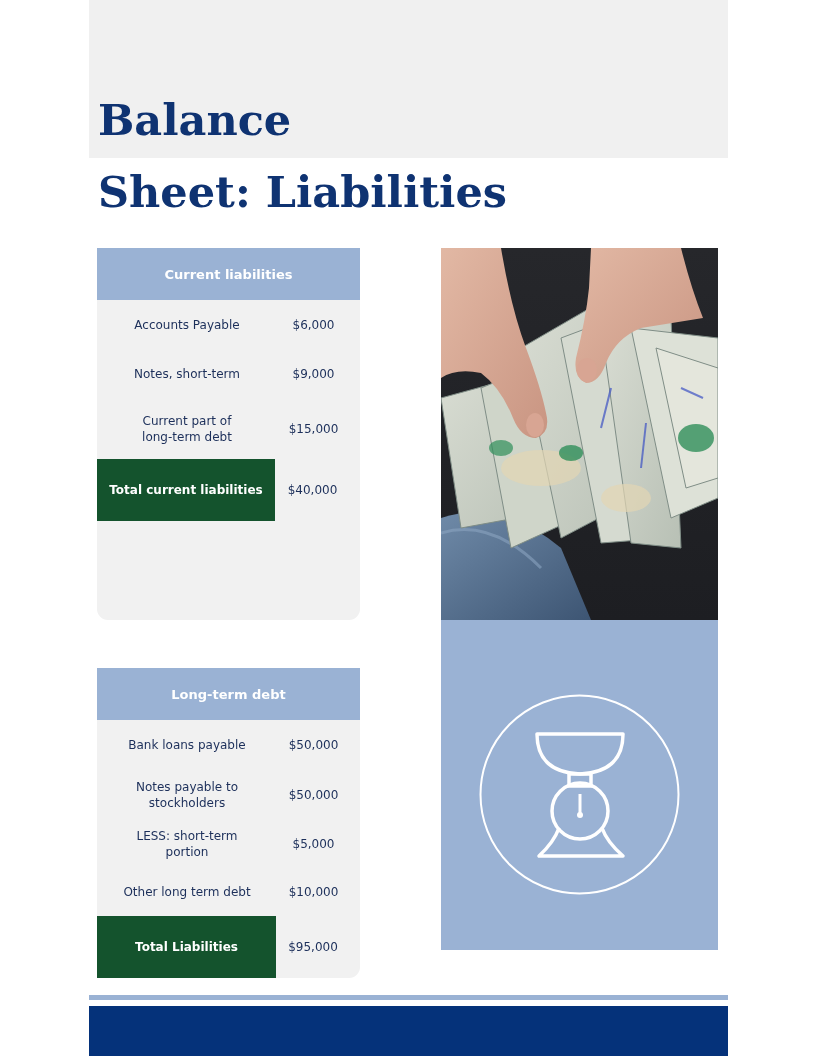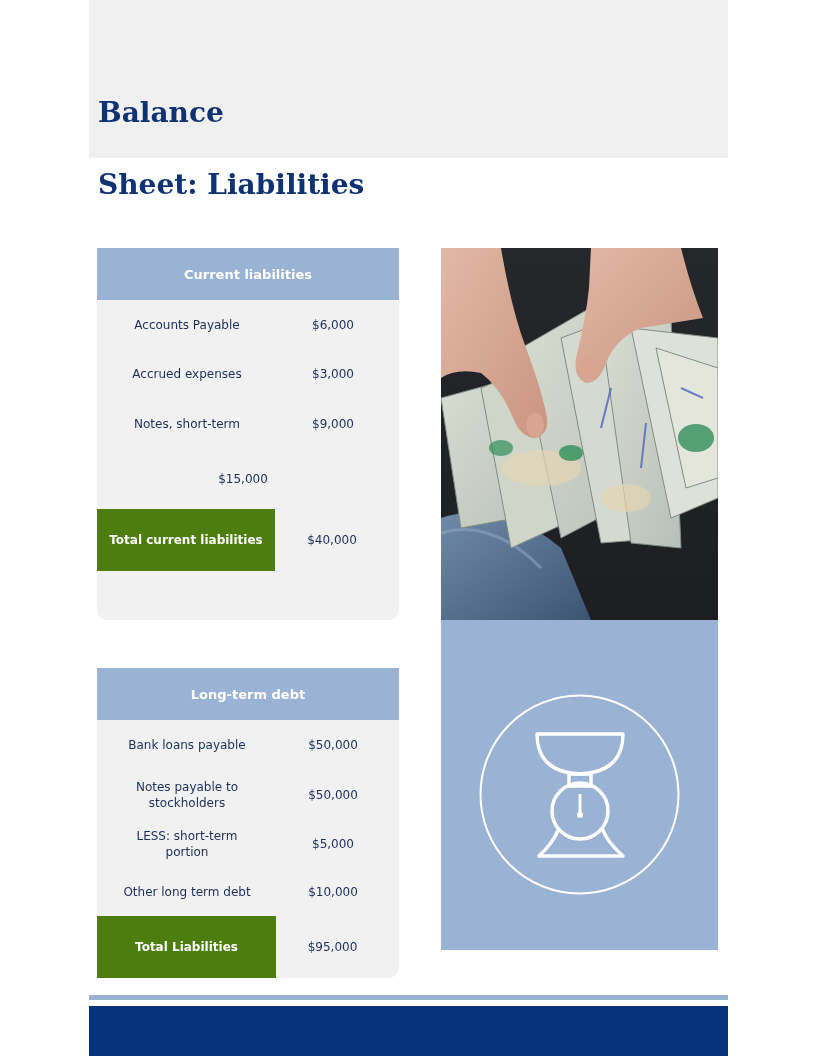--- a/index.html
+++ b/index.html
@@ -1,27 +1,27 @@
 <!DOCTYPE html>
 <html><head>
 <meta charset="utf-8">
 <style>
   html, body { margin: 0; padding: 0; }
   body { width: 816px; height: 1056px; background: #ffffff; position: relative; overflow: hidden; font-family: "DejaVu Sans", sans-serif; }
   .header-band { position: absolute; left: 89px; top: 0; width: 639px; height: 158px; background: #f0f0f0; }
-  .title { position: absolute; left: 98px; font-family: "DejaVu Serif", "Liberation Serif", serif; font-weight: bold; color: #0f3372; font-size: 28px; letter-spacing: 0px; margin: 0; line-height: 1; }
+  .title { position: absolute; left: 98px; font-family: "DejaVu Serif", "Liberation Serif", serif; font-weight: bold; color: #0f3372; font-size: 43px; letter-spacing: 0px; margin: 0; line-height: 1; }
   .title.line1 { top: 99px; }
   .title.line2 { top: 171px; }
 
-  .table { position: absolute; left: 97px; width: 302px; background: #f1f1f1; border-radius: 11px; }
+  .table { position: absolute; left: 97px; width: 263px; background: #f1f1f1; border-radius: 11px; }
   .table .thead { height: 52px; background: #9ab2d4; color: #ffffff; font-weight: bold; font-size: 13px; display: flex; align-items: center; justify-content: center; }
   .row { display: flex; align-items: center; color: #1c2f5a; font-size: 12px; }
   .row .label { width: 180px; text-align: center; line-height: 16px; }
   .row .value { flex: 1; text-align: center; padding-right: 10px; }
-  .row.total .label { background: #4d7c0f; color: #ffffff; font-weight: bold; height: 100%; display: flex; align-items: center; justify-content: center; }
+  .row.total .label { background: #14532d; color: #ffffff; font-weight: bold; height: 100%; display: flex; align-items: center; justify-content: center; }
   .row.total { height: 62px; }
 
   #t1 { top: 248px; height: 372px; }
   #t2 { top: 640px; height: 310px; margin-top: 28px; }
 
   .photo { position: absolute; left: 441px; top: 248px; width: 277px; height: 372px; overflow: hidden; background: #1f2024; }
   .icon-panel { position: absolute; left: 441px; top: 620px; width: 277px; height: 330px; background: #9ab2d4; }
   .icon-panel svg { position: absolute; left: 38px; top: 74px; }
 
   .footer-line { position: absolute; left: 89px; top: 995px; width: 639px; height: 5px; background: #9ab2d4; }
@@ -33,29 +33,26 @@
 <div class="header-band"></div>
 <h1 class="title line1">Balance</h1>
 <h1 class="title line2">Sheet: Liabilities</h1>
 
 <div class="table" id="t1">
   <div class="thead">Current liabilities</div>
   <div class="row" style="height:49px">
     <div class="label">Accounts Payable</div>
     <div class="value">$6,000</div>
   </div>
-  <div class="row" style="height:50px">
-    <div class="label">Accrued expenses</div>
-    <div class="value">$3,000</div>
-  </div>
   <div class="row" style="height:49px">
     <div class="label">Notes, short-term</div>
     <div class="value">$9,000</div>
   </div>
   <div class="row" style="height:61px">
+    <div class="label" style="padding:0 40px;box-sizing:border-box">Current part of long-term debt</div>
     <div class="value">$15,000</div>
   </div>
   <div class="row total">
     <div class="label" style="width:178px">Total current liabilities</div>
     <div class="value">$40,000</div>
   </div>
 </div>
 
 <div class="table" id="t2">
   <div class="thead">Long-term debt</div>

